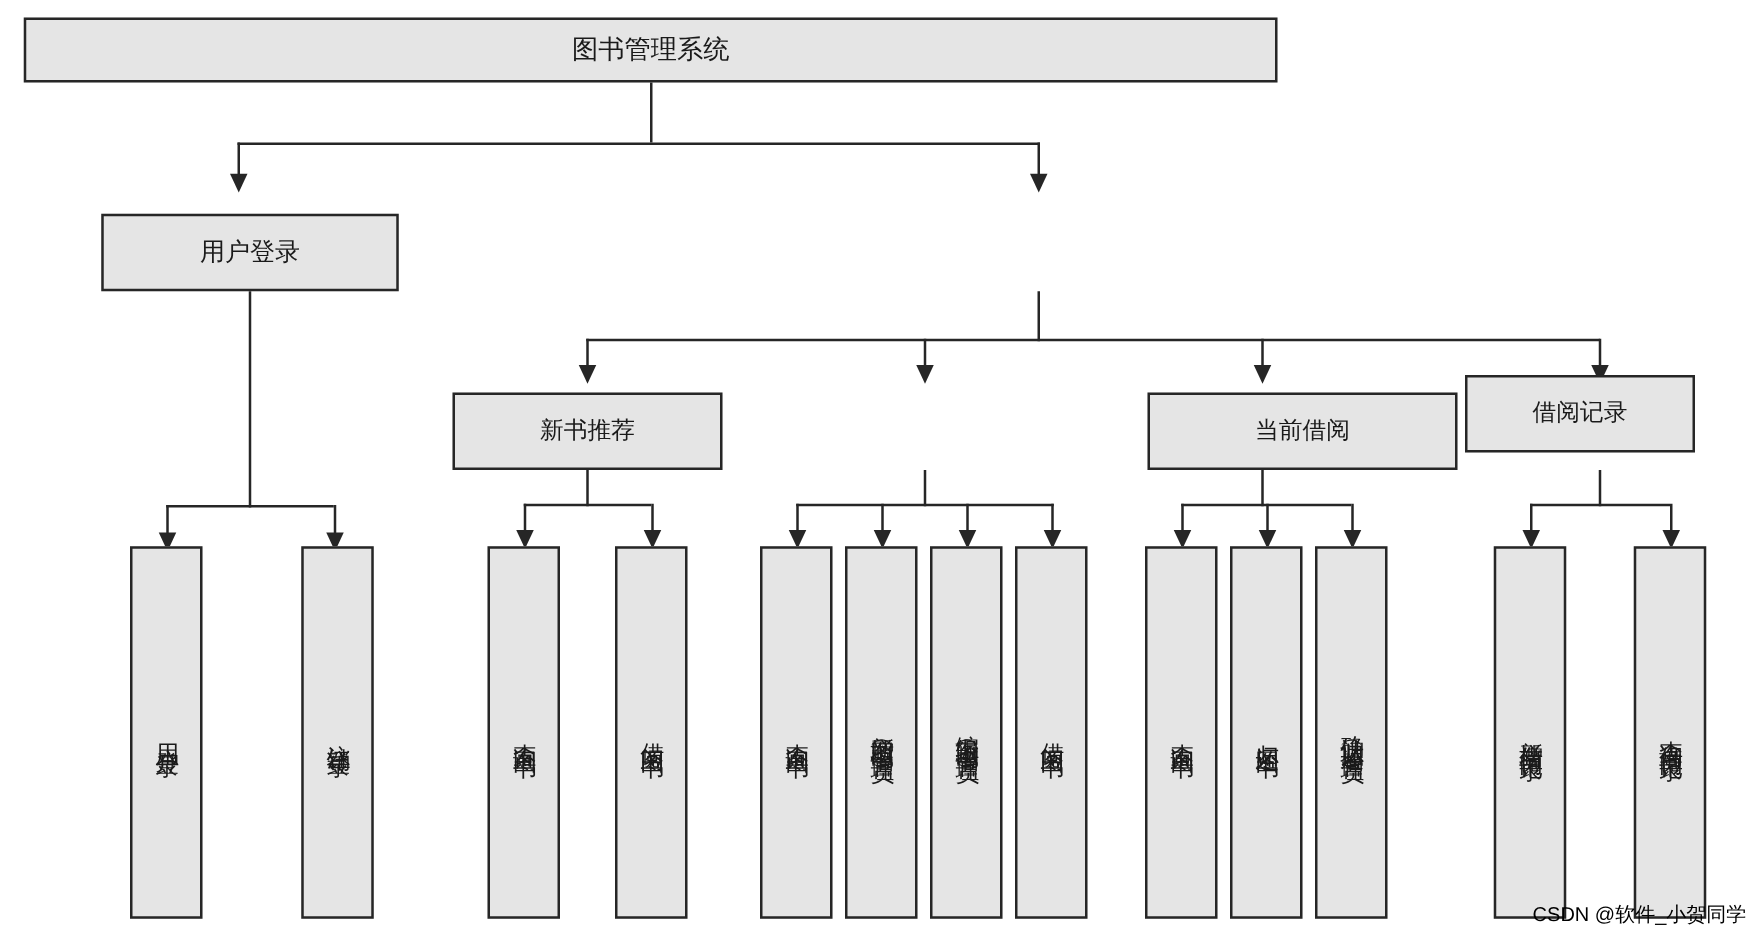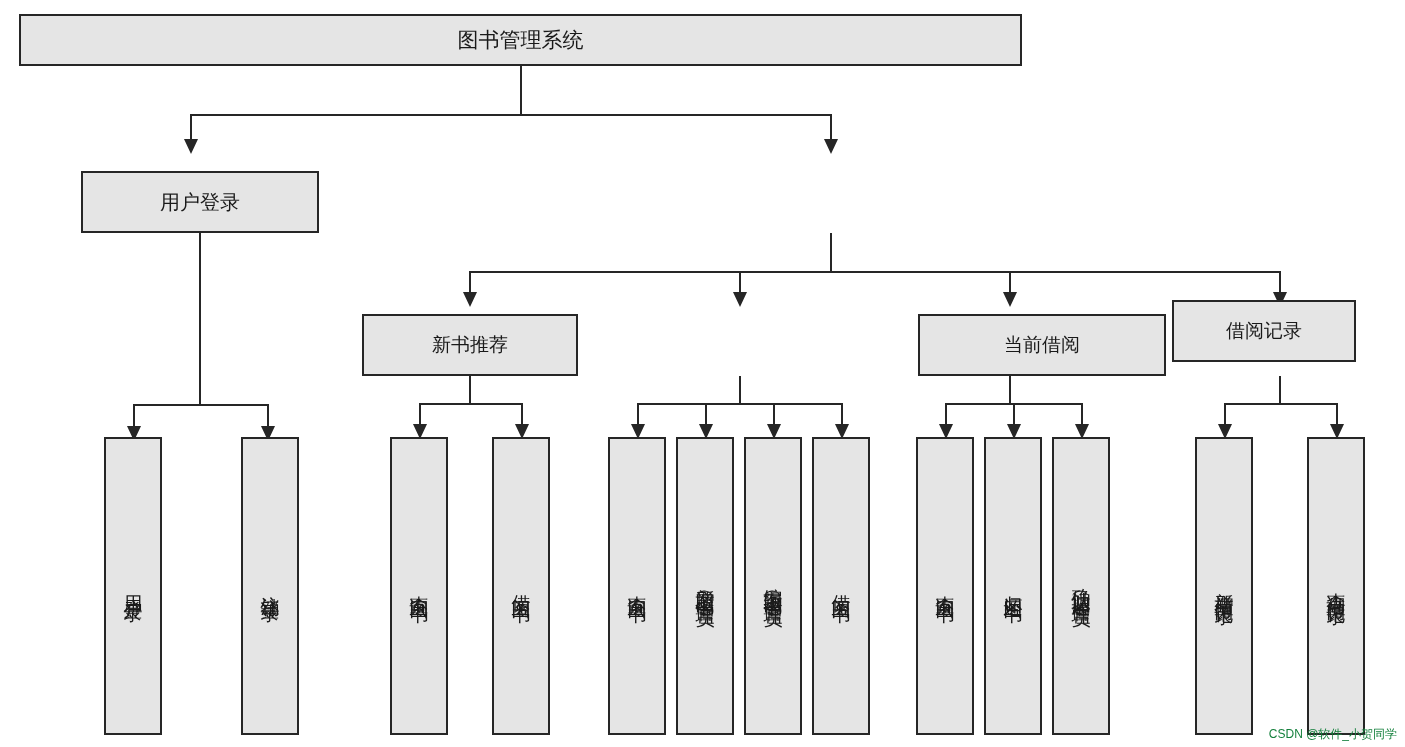--- a/index.html
+++ b/index.html
@@ -61,22 +61,22 @@
     height: 0;
     border-left: 7px solid transparent;
     border-right: 7px solid transparent;
     border-top: 15px solid #262626;
   }
   
   #watermark {
     position: absolute;
     right: 8px;
     bottom: 4px;
-    font-size: 12px;
-    color: #15803d;
+    font-size: 16px;
+    color: #000000;
     white-space: nowrap;
     font-family: "Liberation Sans", "DejaVu Sans", sans-serif;
   }
 </style>
 </head>
 <body>
 
 <div id="canvas">
 
   <div class="node root" style="left:19px; top:14px; width:1003px; height:52px;">

